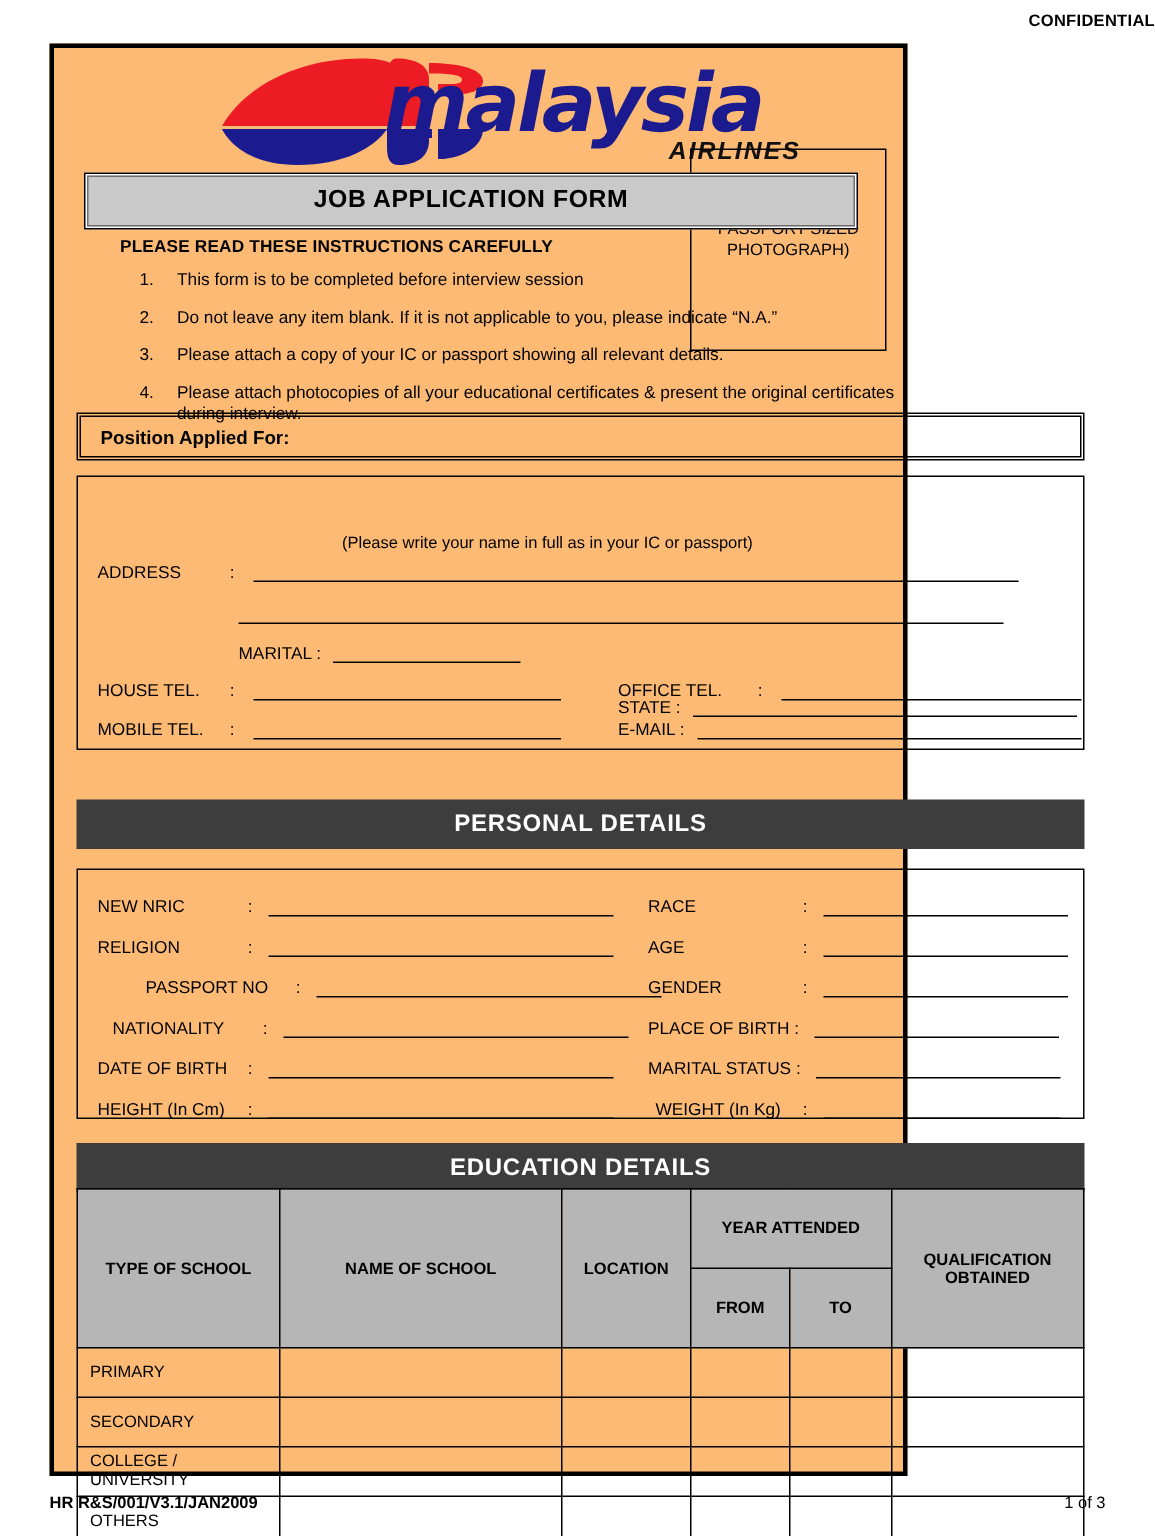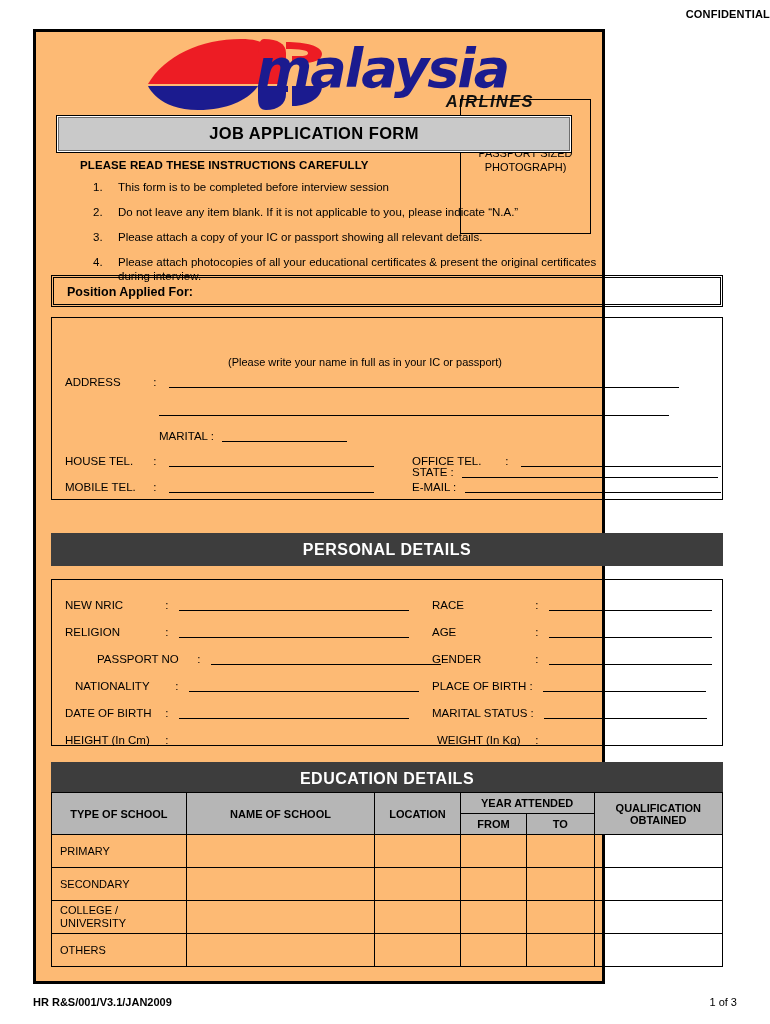--- a/index.html
+++ b/index.html
@@ -118,21 +118,21 @@
   .edu-table {
     position: absolute; left: 15px; top: 760px; width: 672px;
     border-collapse: collapse;
     font-size: 11px;
   }
   .edu-table th, .edu-table td { border: 1px solid #000; }
   .edu-table th {
     background: #b6b6b6;
     font-weight: bold;
     text-align: center;
-    padding: 4px 2px;
+    padding: 20px 2px;
     font-size: 11px;
   }
   .edu-table td {
     height: 33px;
     padding: 3px 8px;
     vertical-align: middle;
     font-size: 11px;
   }
   .edu-table td.rowlabel { line-height: 13px; }
 

